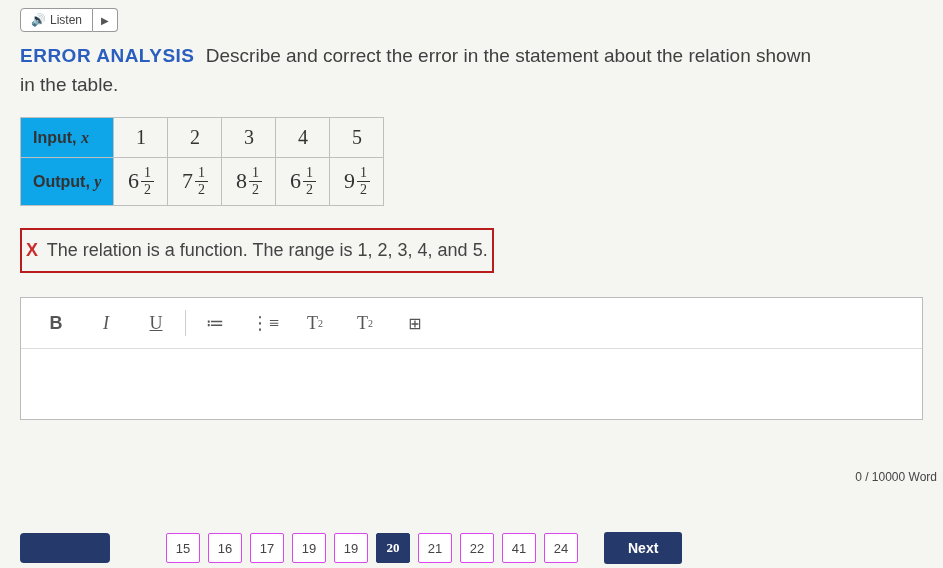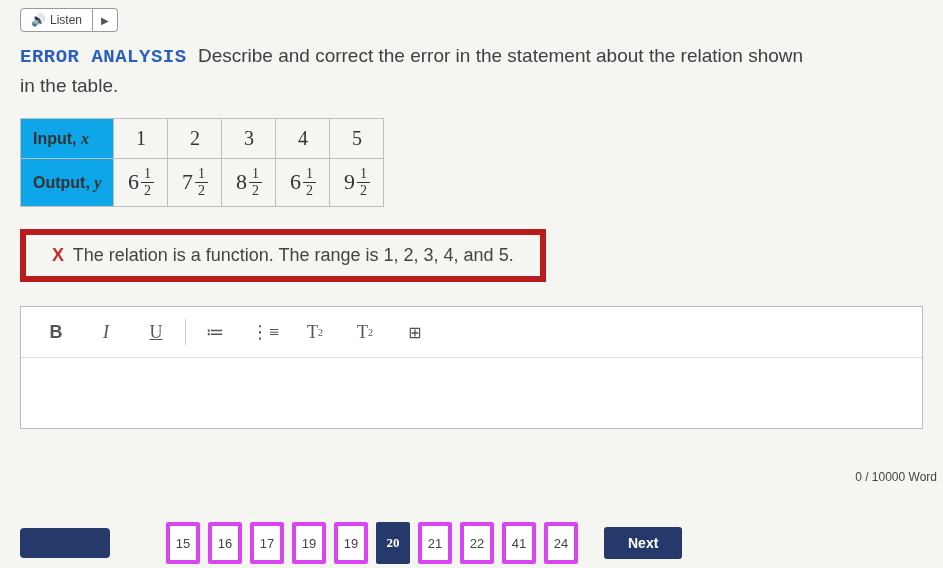--- a/index.html
+++ b/index.html
@@ -36,21 +36,20 @@
       padding: 4px 20px 8px 20px;
       font-size: 19px;
       line-height: 1.5;
       color: #404040;
     }
     .error-analysis {
       color: #2a5fbf;
       font-weight: bold;
       letter-spacing: 0.5px;
       margin-right: 6px;
-      font-family: Liberation Mono, monospace;
     }
     .data-table {
       margin: 10px 0 0 20px;
       border-collapse: collapse;
       font-size: 20px;
     }
     .data-table td, .data-table th {
       border: 1px solid #bfbfbf;
       padding: 8px 12px;
       text-align: center;
@@ -74,22 +73,22 @@
       vertical-align: middle;
       font-size: 14px;
       line-height: 1;
       text-align: center;
       margin-left: 2px;
     }
     .frac .n { display:block; border-bottom: 1px solid #333; padding: 0 3px 1px 3px;}
     .frac .d { display:block; padding: 1px 3px 0 3px;}
     .statement-box {
       margin: 22px 0 0 20px;
-      border: 6px solid #b91c1c;
-      padding: 10px 26px;
+      border: 2px solid #b91c1c;
+      padding: 10px 4px;
       font-size: 18px;
       display: inline-block;
       font-family: Arial, sans-serif;
       color:#444;
       text-align:center;
     }
     .statement-box .x-mark {
       color: #cc2b2b;
       font-weight: bold;
       margin-right: 4px;
@@ -146,23 +145,23 @@
       gap: 8px;
     }
     .pager-left {
       width: 90px; height: 30px;
       background: #253a6b;
       border-radius: 4px;
     }
     .pager-spacer { width: 40px; }
     .page-num {
       min-width: 34px;
-      height: 42px;
+      height: 30px;
       display:flex; align-items:center; justify-content:center;
-      border: 4px solid #d946ef;
+      border: 1px solid #d946ef;
       background: #fff;
       font-size: 13px;
       color:#444;
       cursor: pointer;
       border-radius: 2px;
     }
     .page-num.active {
       background: #253a6b;
       color: #fff;
       border-color: #253a6b;

